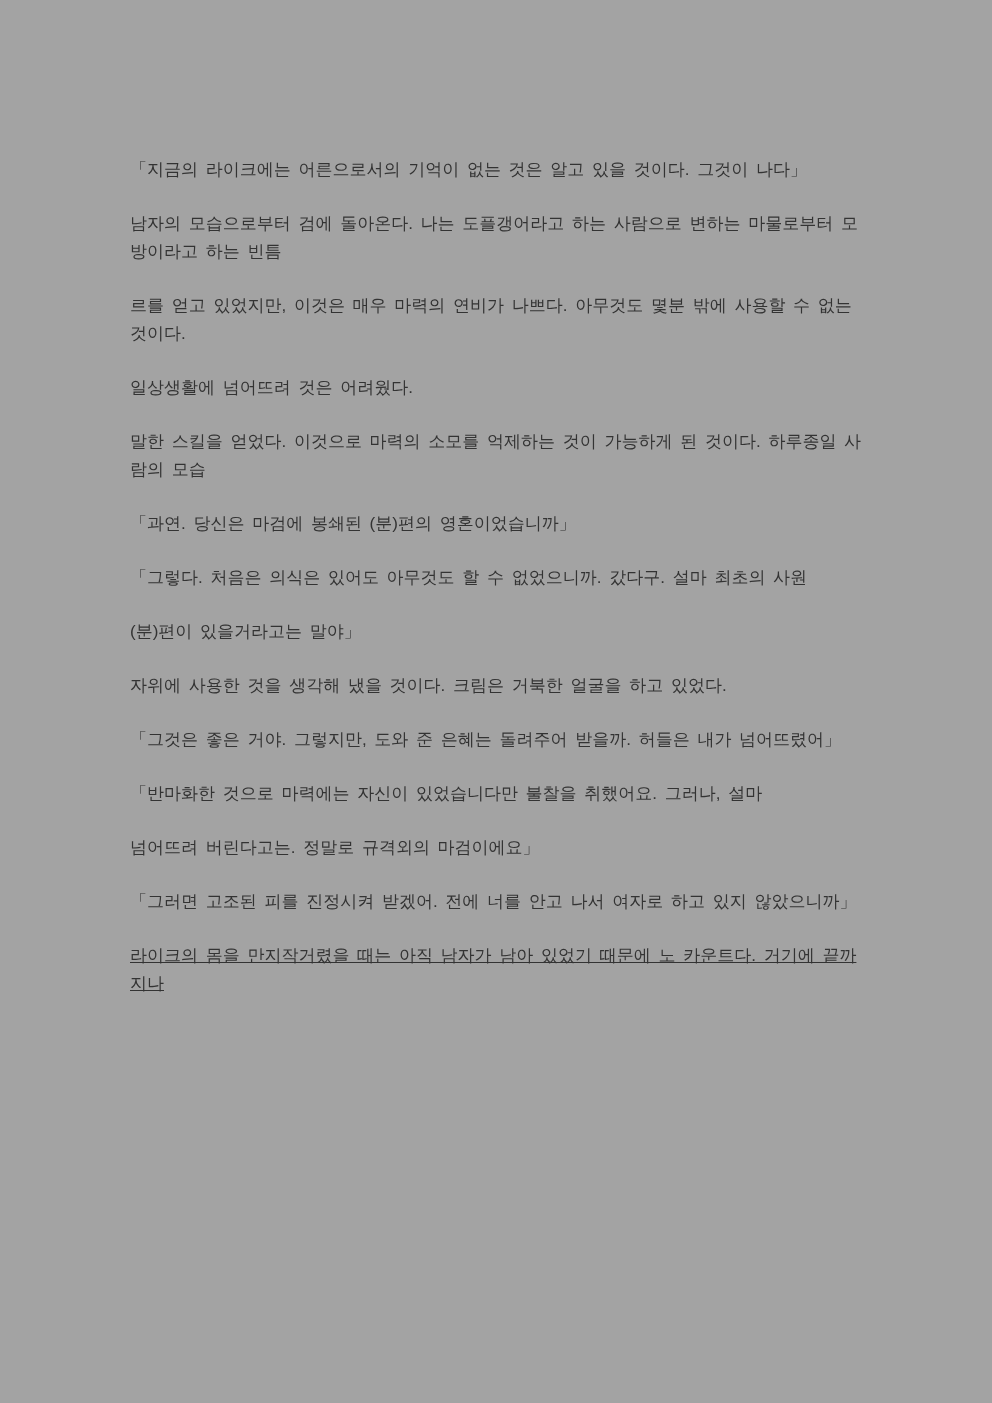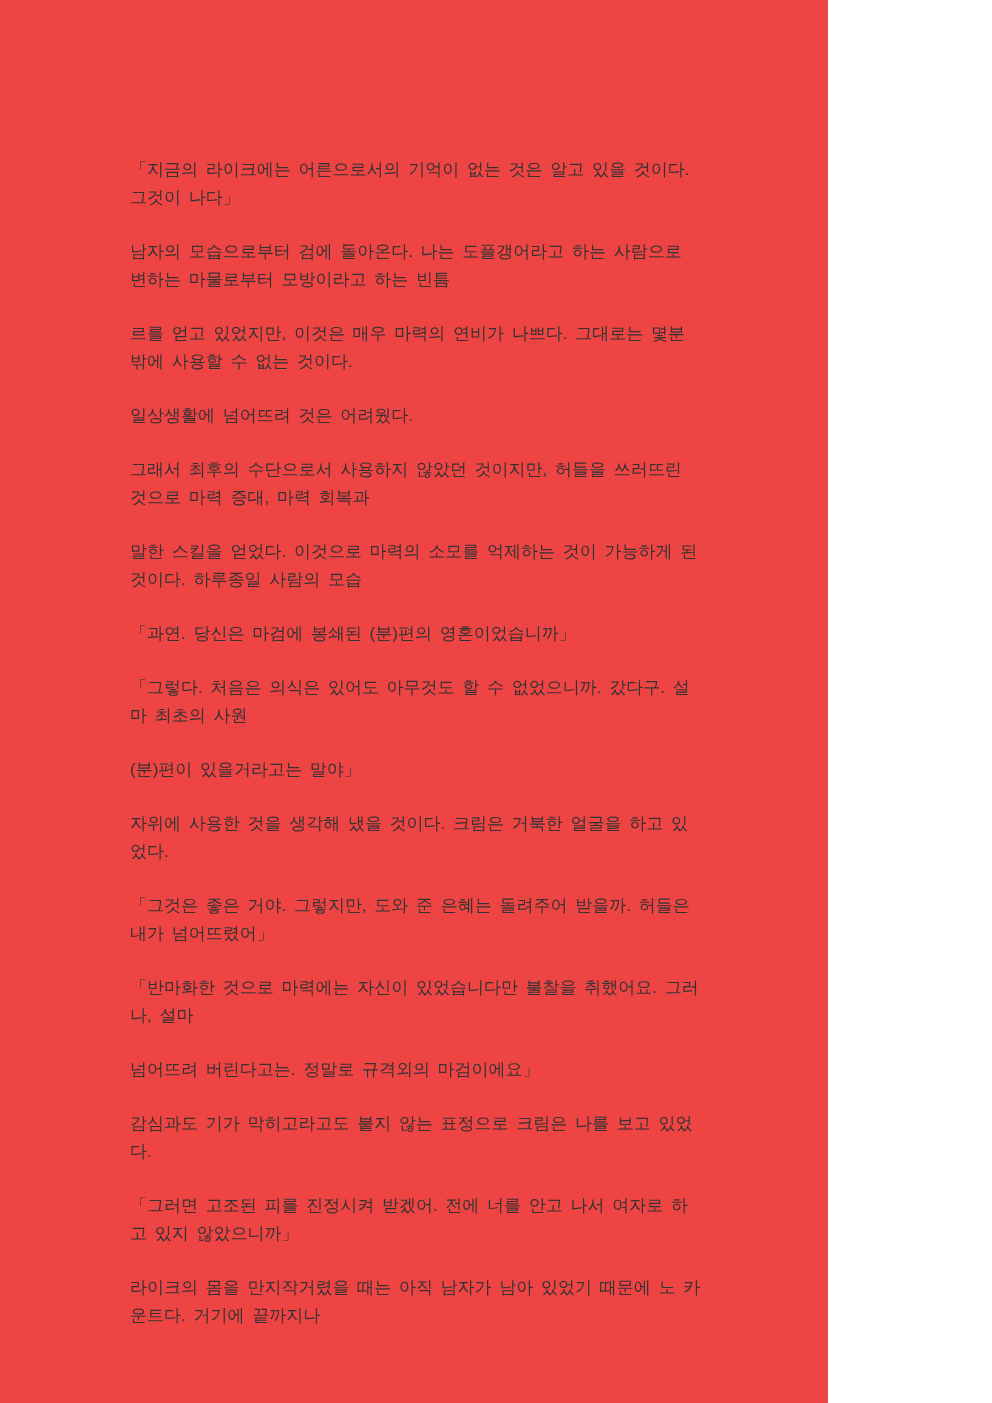--- a/index.html
+++ b/index.html
@@ -7,54 +7,53 @@
     padding: 0;
   }
   body {
     width: 992px;
     height: 1403px;
     background: #ffffff;
     font-family: "Liberation Sans", "DejaVu Sans", sans-serif;
   }
   .page {
     box-sizing: border-box;
-    width: 828px;
+    width: 992px;
     min-height: 1403px;
     padding: 156px 126px 60px 130px;
-    background: #ef4444;
+    background: #a3a3a3;
   }
   .page p {
     margin: 0 0 26px 0;
     font-size: 17px;
     line-height: 28px;
     color: #333333;
     word-spacing: 3px;
     letter-spacing: 0;
     word-break: break-all;
     overflow-wrap: break-word;
     text-align: left;
     white-space: normal;
   }
   .page p:last-child {
     margin-bottom: 12px;
+    text-decoration: underline;
   }
 </style>
 </head>
 <body>
 
 <main class="page">
   <p>「지금의 라이크에는 어른으로서의 기억이 없는 것은 알고 있을 것이다. 그것이 나다」</p>
   <p>남자의 모습으로부터 검에 돌아온다. 나는 도플갱어라고 하는 사람으로 변하는 마물로부터 모방이라고 하는 빈틈</p>
-  <p>르를 얻고 있었지만, 이것은 매우 마력의 연비가 나쁘다. 그대로는 몇분 밖에 사용할 수 없는 것이다.</p>
+  <p>르를 얻고 있었지만, 이것은 매우 마력의 연비가 나쁘다. 아무것도 몇분 밖에 사용할 수 없는 것이다.</p>
   <p>일상생활에 넘어뜨려 것은 어려웠다.</p>
-  <p>그래서 최후의 수단으로서 사용하지 않았던 것이지만, 허들을 쓰러뜨린 것으로 마력 증대, 마력 회복과</p>
   <p>말한 스킬을 얻었다. 이것으로 마력의 소모를 억제하는 것이 가능하게 된 것이다. 하루종일 사람의 모습</p>
   <p>「과연. 당신은 마검에 봉쇄된 (분)편의 영혼이었습니까」</p>
   <p>「그렇다. 처음은 의식은 있어도 아무것도 할 수 없었으니까. 갔다구. 설마 최초의 사원</p>
   <p>(분)편이 있을거라고는 말야」</p>
   <p>자위에 사용한 것을 생각해 냈을 것이다. 크림은 거북한 얼굴을 하고 있었다.</p>
   <p>「그것은 좋은 거야. 그렇지만, 도와 준 은혜는 돌려주어 받을까. 허들은 내가 넘어뜨렸어」</p>
   <p>「반마화한 것으로 마력에는 자신이 있었습니다만 불찰을 취했어요. 그러나, 설마</p>
   <p>넘어뜨려 버린다고는. 정말로 규격외의 마검이에요」</p>
-  <p>감심과도 기가 막히고라고도 붙지 않는 표정으로 크림은 나를 보고 있었다.</p>
   <p>「그러면 고조된 피를 진정시켜 받겠어. 전에 너를 안고 나서 여자로 하고 있지 않았으니까」</p>
   <p>라이크의 몸을 만지작거렸을 때는 아직 남자가 남아 있었기 때문에 노 카운트다. 거기에 끝까지나</p>
 </main>
 
 </body></html>

